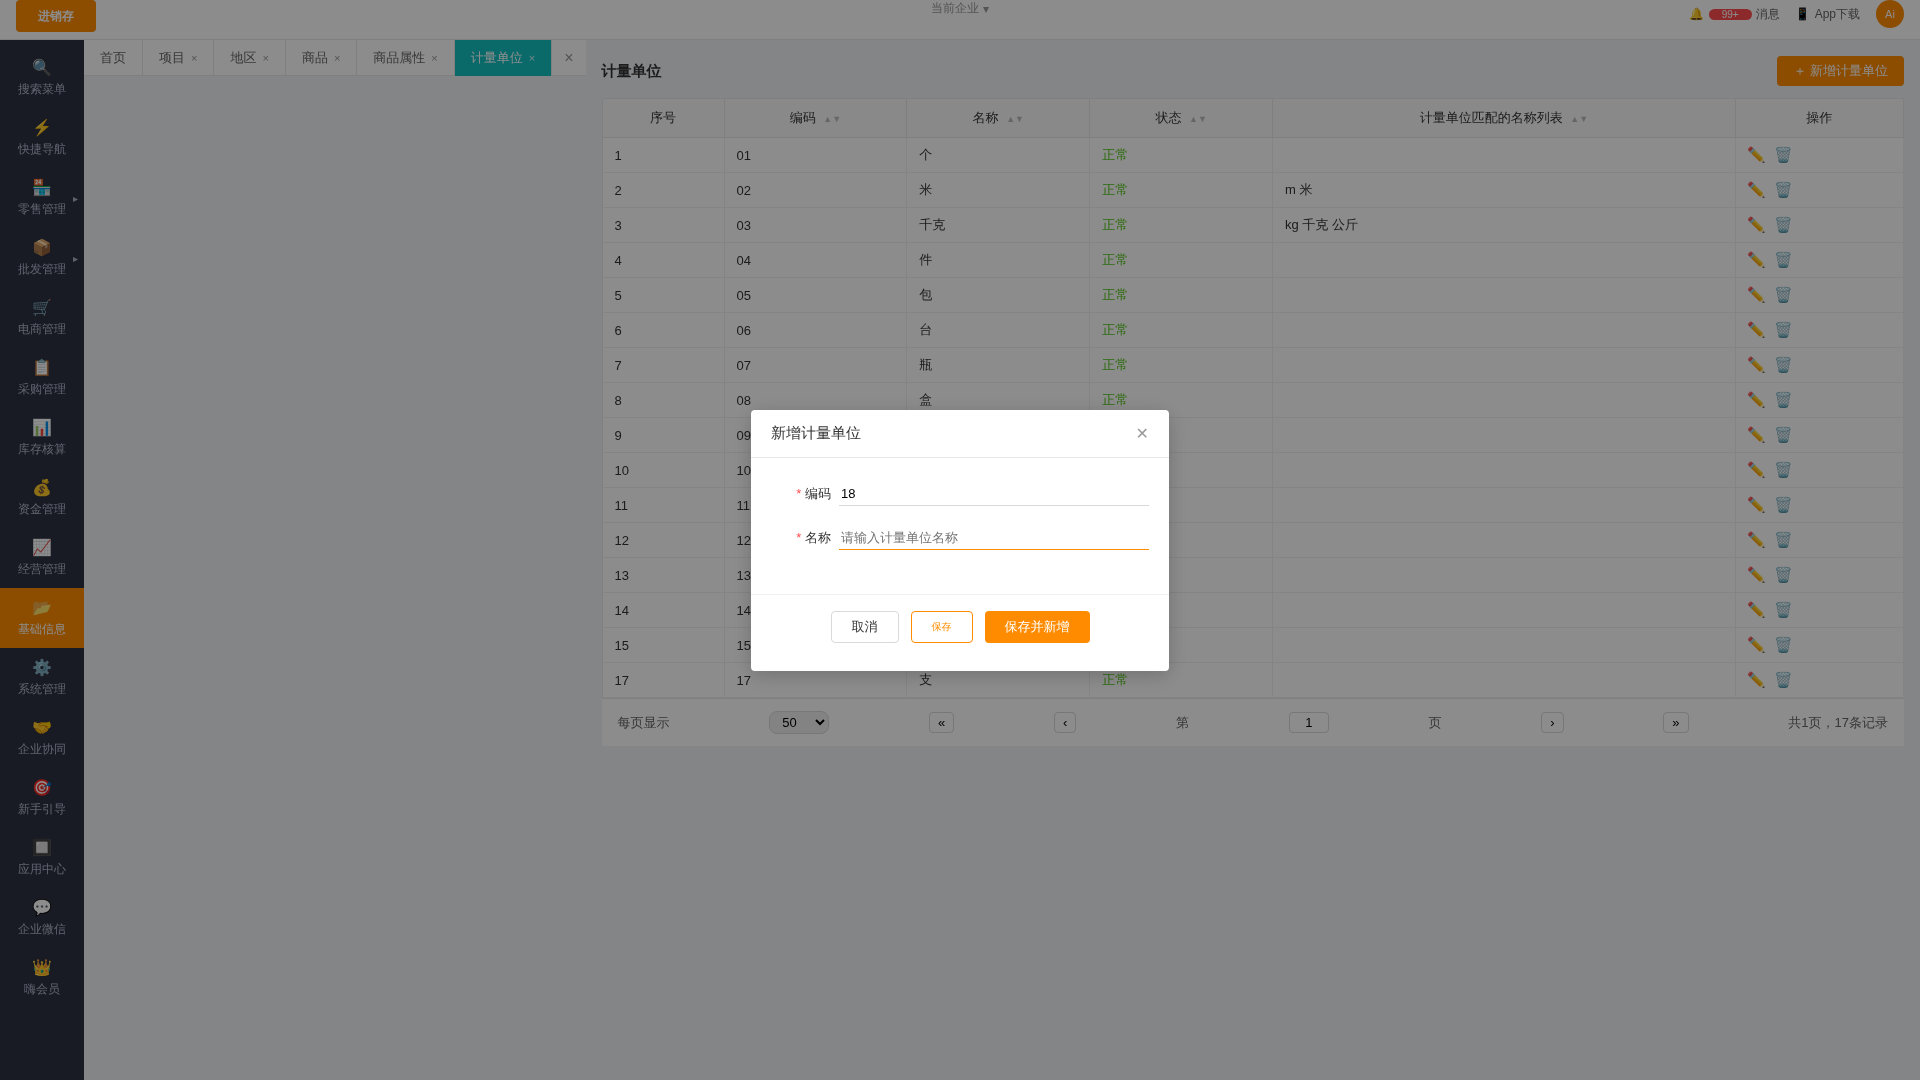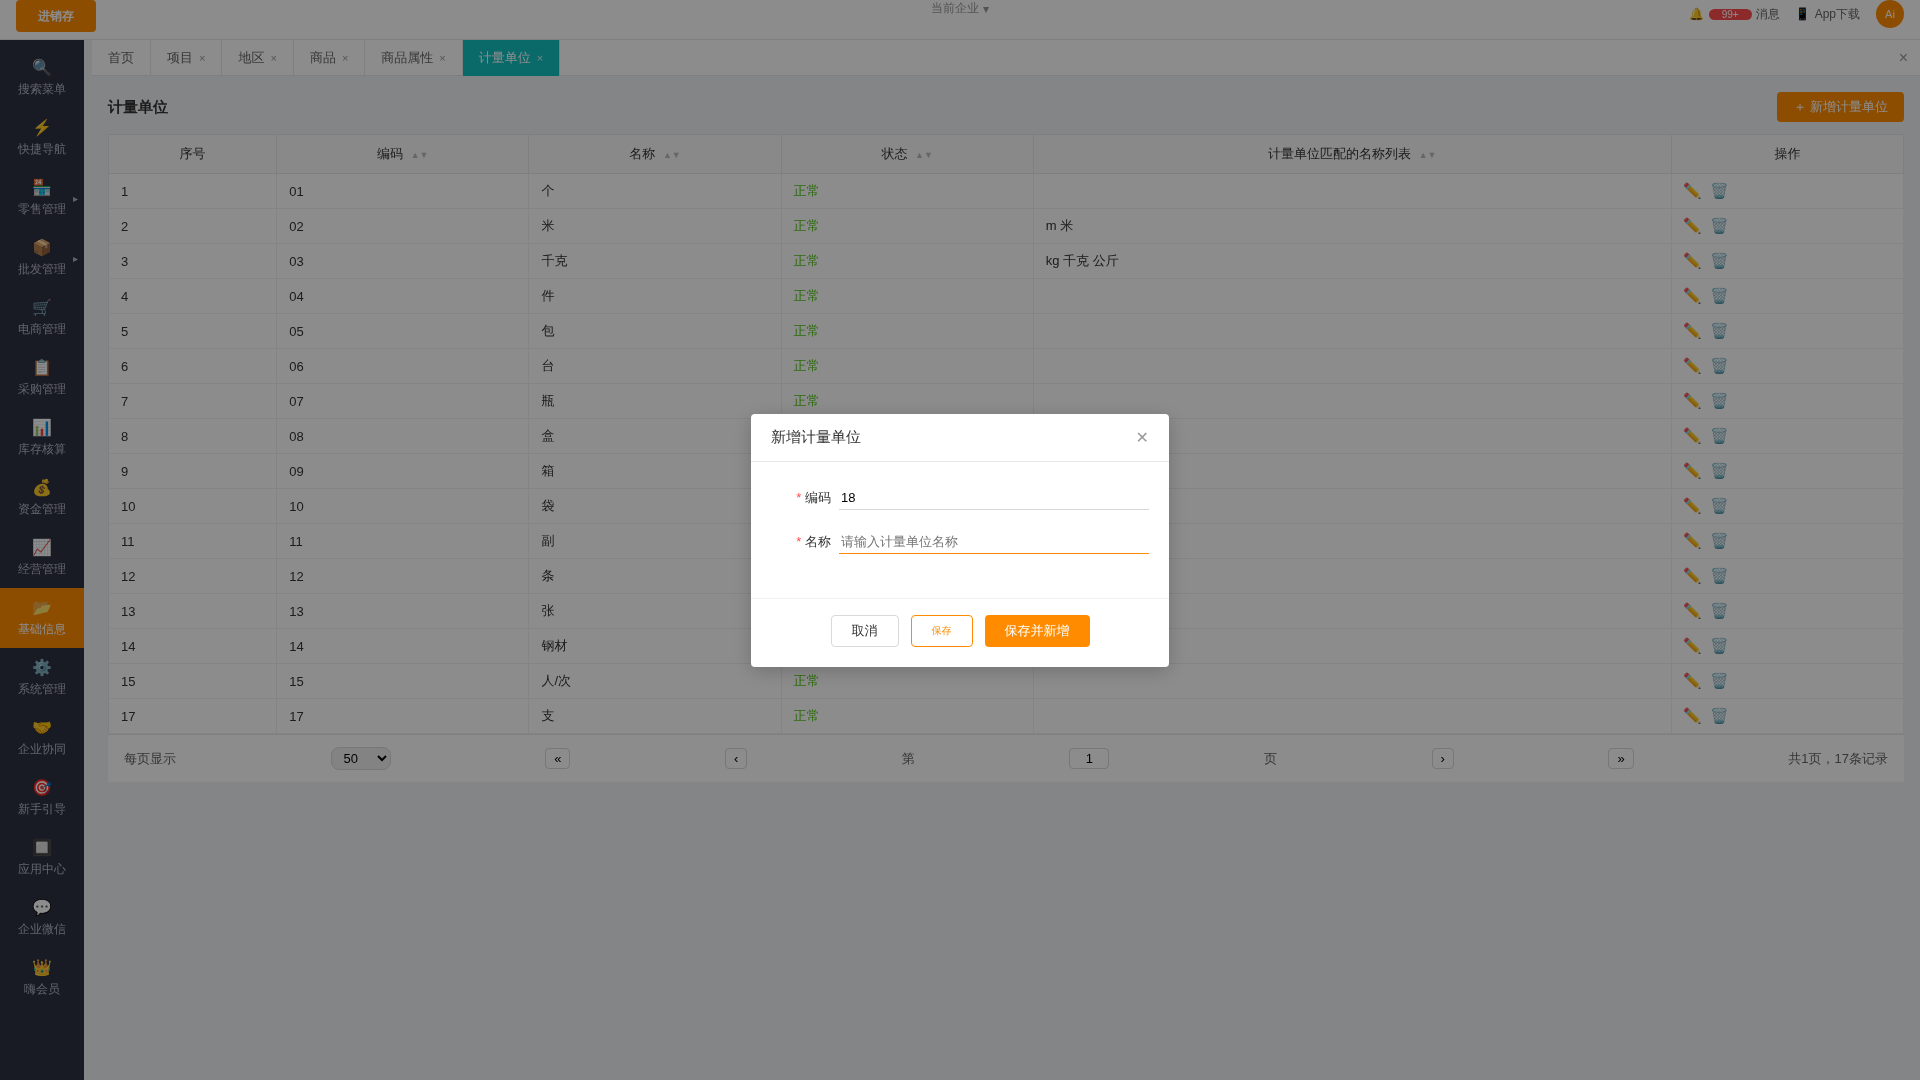--- a/index.html
+++ b/index.html
@@ -106,23 +106,22 @@
       position: relative;
     }
     .sidebar-item.active { background: #ff8c00; color: #fff; }
     .sidebar-item .icon { font-size: 16px; }
     .sidebar-item .arrow { font-size: 10px; position: absolute; right: 6px; top: 50%; transform: translateY(-50%); }
 
     
     .content-area {
       flex: 1;
       display: flex;
-      flex-direction: column;
+      flex-direction: row;
       overflow: hidden;
-      padding-left: 8px;
     }
 
     
     .tab-bar {
       display: flex;
       align-items: center;
       background: #fff;
       border-bottom: 1px solid #e8e8e8;
       padding: 0;
       height: 36px;
@@ -329,21 +328,21 @@
       font-size: 13px;
       outline: none;
     }
     .form-input.active-focus {
       border-bottom-color: #ff8c00;
     }
     .modal-footer {
       display: flex;
       justify-content: center;
       gap: 12px;
-      padding: 16px 20px 20px;
+      padding: 16px 20px 28px;
       border-top: 1px solid #f0f0f0;
     }
     .btn-cancel {
       border: 1px solid #d9d9d9;
       background: #fff;
       padding: 6px 20px;
       border-radius: 4px;
       cursor: pointer;
       font-size: 13px;
       color: #333;

